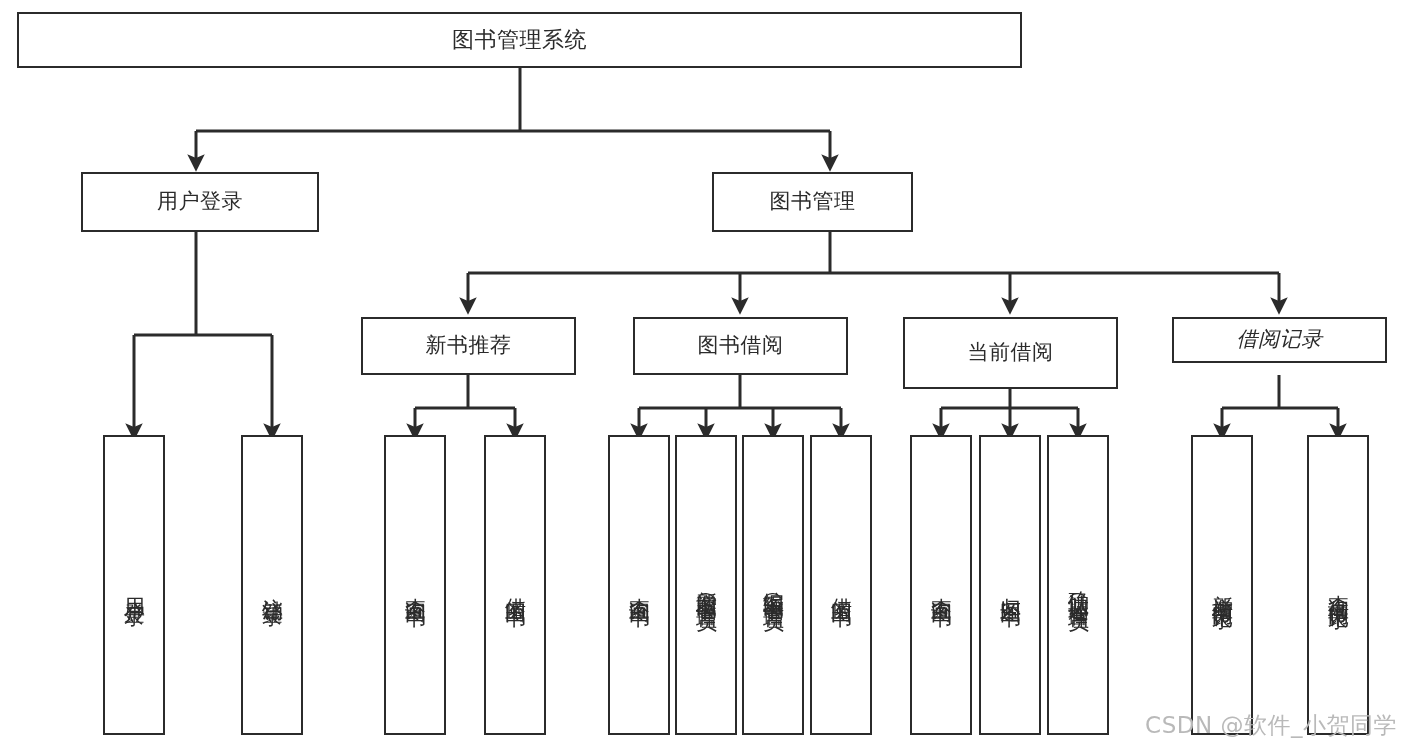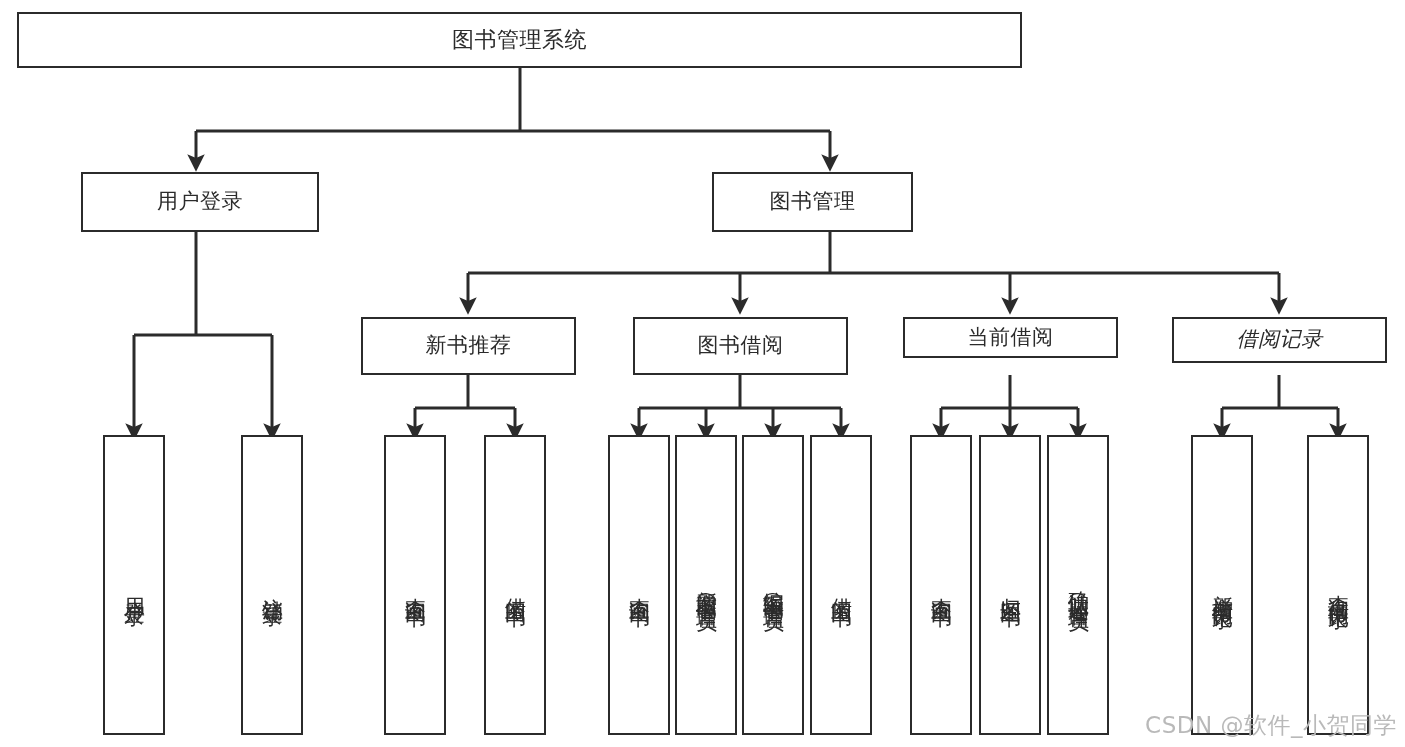--- a/index.html
+++ b/index.html
@@ -139,21 +139,21 @@
   <div class="node horiz" style="left:712px; top:172px; width:201px; height:60px;">
     <span class="label">图书管理</span>
   </div>
 
   <div class="node horiz" style="left:633px; top:317px; width:215px; height:58px;">
     <span class="label">图书借阅</span>
   </div>
   <div class="node horiz" style="left:361px; top:317px; width:215px; height:58px;">
     <span class="label">新书推荐</span>
   </div>
-  <div class="node horiz" style="left:903px; top:317px; width:215px; height:41px;">
+  <div class="node horiz" style="left:903px; top:317px; width:215px; height:72px;">
     <span class="label">当前借阅</span>
   </div>
   <div class="node horiz" style="left:1172px; top:317px; width:215px; height:46px;font-style:italic;">
     <span class="label">借阅记录</span>
   </div>
 
   <div class="node vert" style="left:103px; top:435px; width:62px; height:300px;">
     <span class="label">用户登录</span>
   </div>
   <div class="node vert" style="left:241px; top:435px; width:62px; height:300px;">

